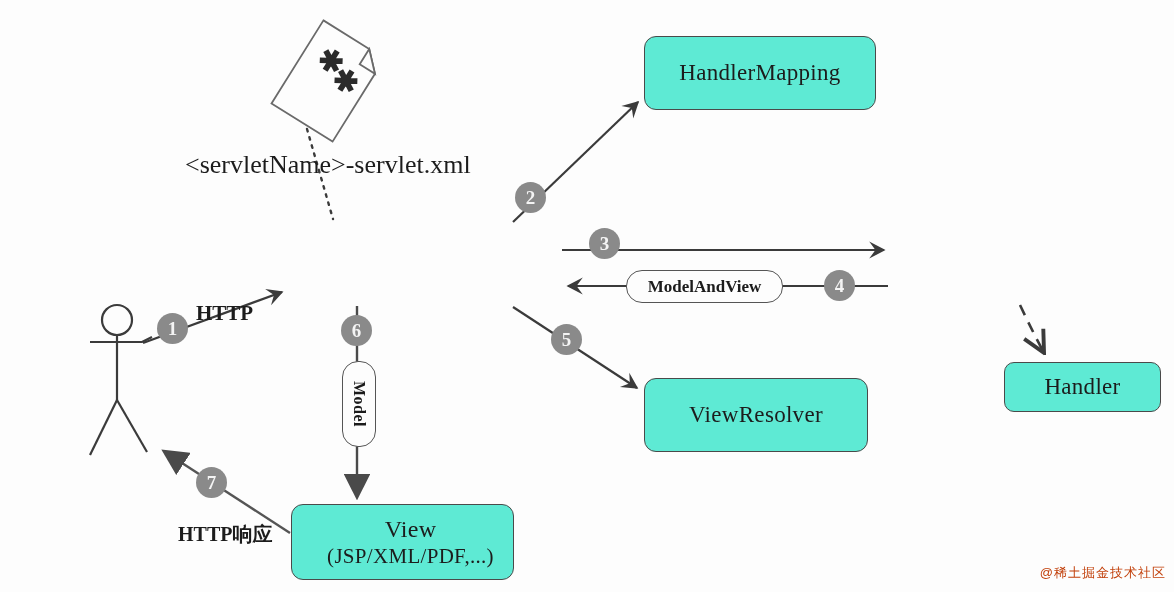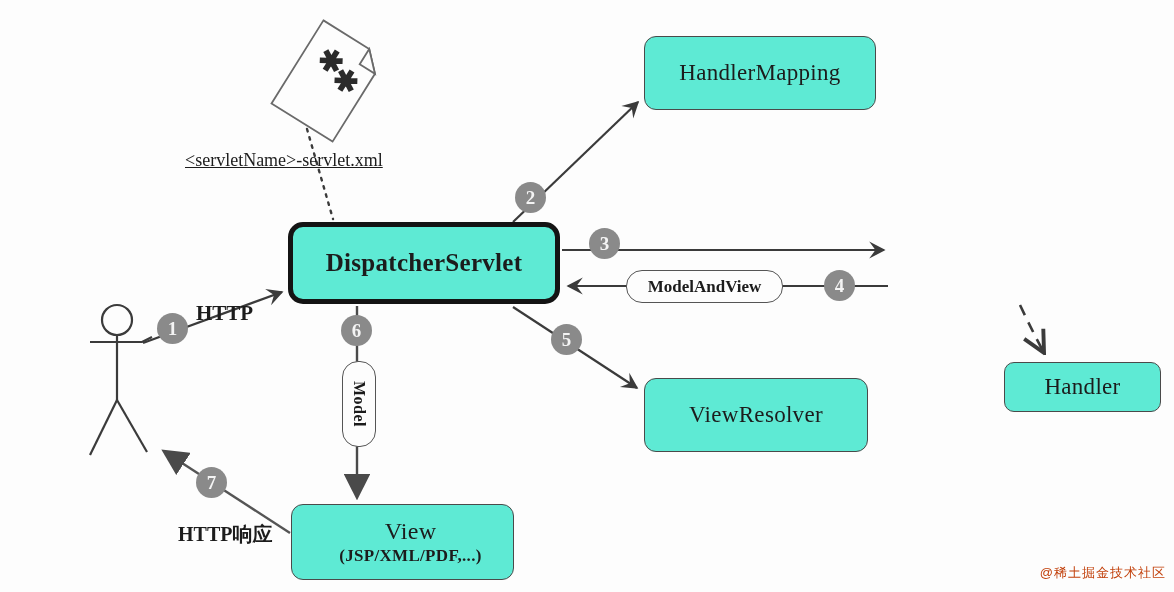--- a/index.html
+++ b/index.html
@@ -10,35 +10,35 @@
   svg.layer{position:absolute;left:0;top:0;width:1174px;height:592px;}
   .node{
     position:absolute;display:flex;align-items:center;justify-content:center;
     background:#5eead4;border:1.6px solid #4a4a4a;border-radius:12px;
     font-size:23px;letter-spacing:.3px;text-align:center;
   }
   .node-main{
     border:5px solid #141414;border-radius:15px;font-weight:bold;font-size:25px;
   }
   .node-view{flex-direction:column;line-height:1.15;}
-  .node-view .sub{font-weight:bold;font-size:17px;}
+  .node-view .sub{font-weight:normal;font-size:21px;}
   .pill{
     position:absolute;display:flex;align-items:center;justify-content:center;
     background:#fdfdfd;border:1.5px solid #555;border-radius:16px;
     font-weight:bold;font-size:17px;
   }
   .pill-vert span{transform:rotate(90deg);white-space:nowrap;font-size:16px;letter-spacing:.5px;}
   .step{
     position:absolute;width:31px;height:31px;border-radius:50%;
     background:#8a8a8a;color:#f4f4f4;display:flex;align-items:center;justify-content:center;
     font-size:19px;font-weight:600;
   }
   .lbl{position:absolute;white-space:nowrap;}
   .lbl-http{font-weight:bold;font-size:21px;}
-  .lbl-xml{font-size:18px;text-decoration:underline;}
+  .lbl-xml{font-size:26px;}
   .lbl-resp{font-weight:bold;font-size:20px;}
   .watermark{
     position:absolute;right:8px;bottom:10px;font-size:13px;color:#c2410c;
     font-family:"Liberation Sans","DejaVu Sans",sans-serif;letter-spacing:1px;
   }
 </style>
 </head>
 <body>
 
 <div class="canvas">
@@ -83,23 +83,20 @@
 
     <line x1="513" y1="307" x2="637" y2="388" stroke="#3b3b3b" stroke-width="2.2" marker-end="url(#arr)"></line>
 
     <line x1="357" y1="306" x2="357" y2="496" stroke="#4a4a4a" stroke-width="2.4" marker-end="url(#arrBig)"></line>
 
     <line x1="290" y1="533" x2="165" y2="452" stroke="#555" stroke-width="2.4" marker-end="url(#arrBig)"></line>
 
     <path d="M1020,305 C1028,322 1036,338 1043,351" fill="none" stroke="#3b3b3b" stroke-width="2.6" stroke-dasharray="11 8" marker-end="url(#arrOpen)"></path>
   </svg>
 
-  <div class="node node-main" style="left:288px;top:222px;width:262px;height:72px;">
-    <span>DispatcherServlet</span>
-  </div>
 
   <div class="node" style="left:644px;top:36px;width:230px;height:72px;">
     <span>HandlerMapping</span>
   </div>
 
 
   <div class="node" style="left:1004px;top:362px;width:155px;height:48px;border-radius:10px;">
     <span>Handler</span>
   </div>
 

